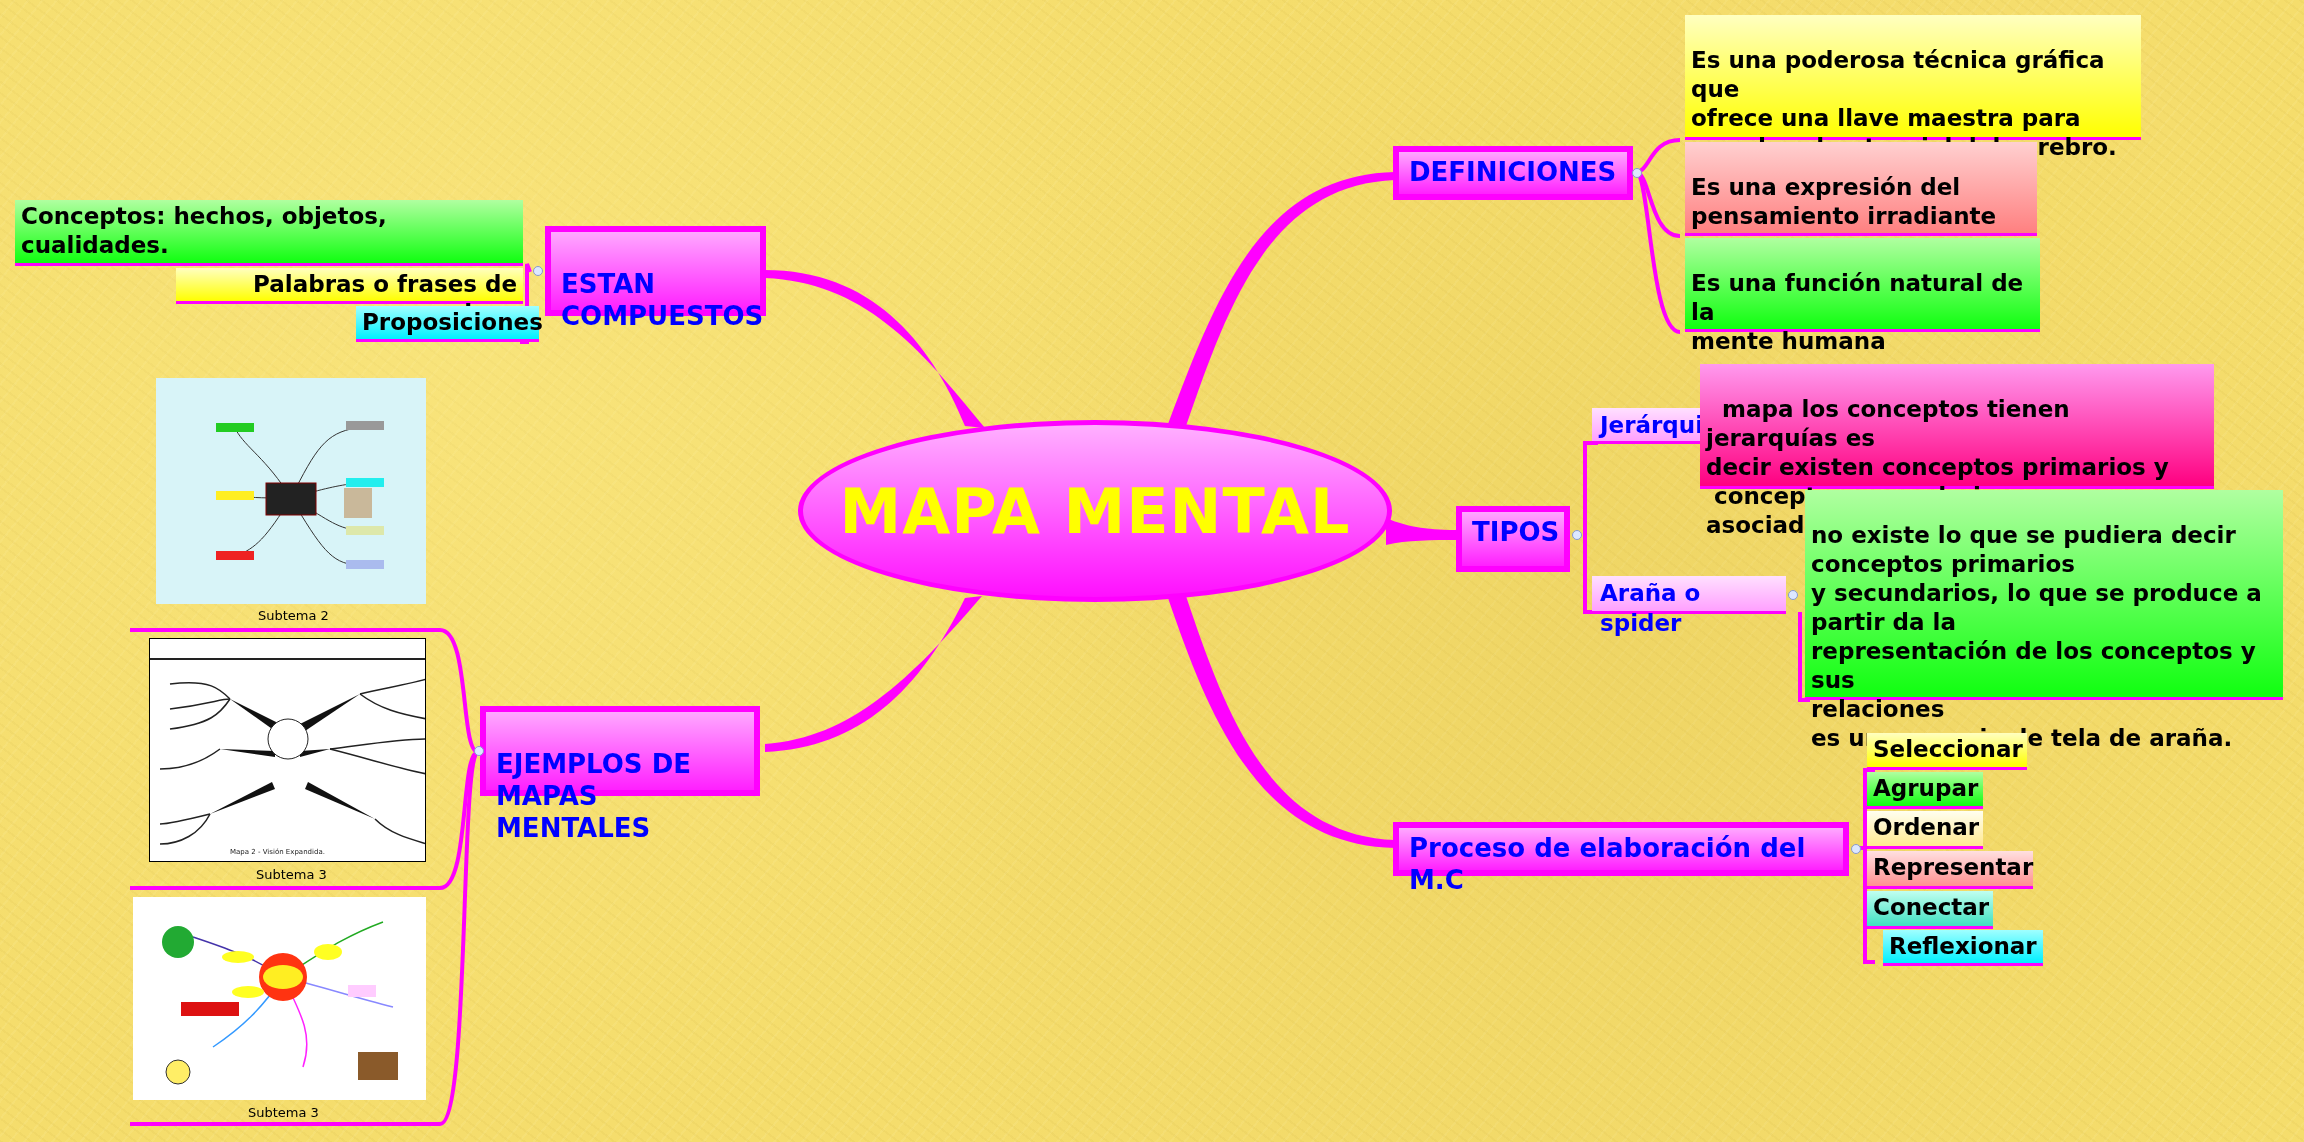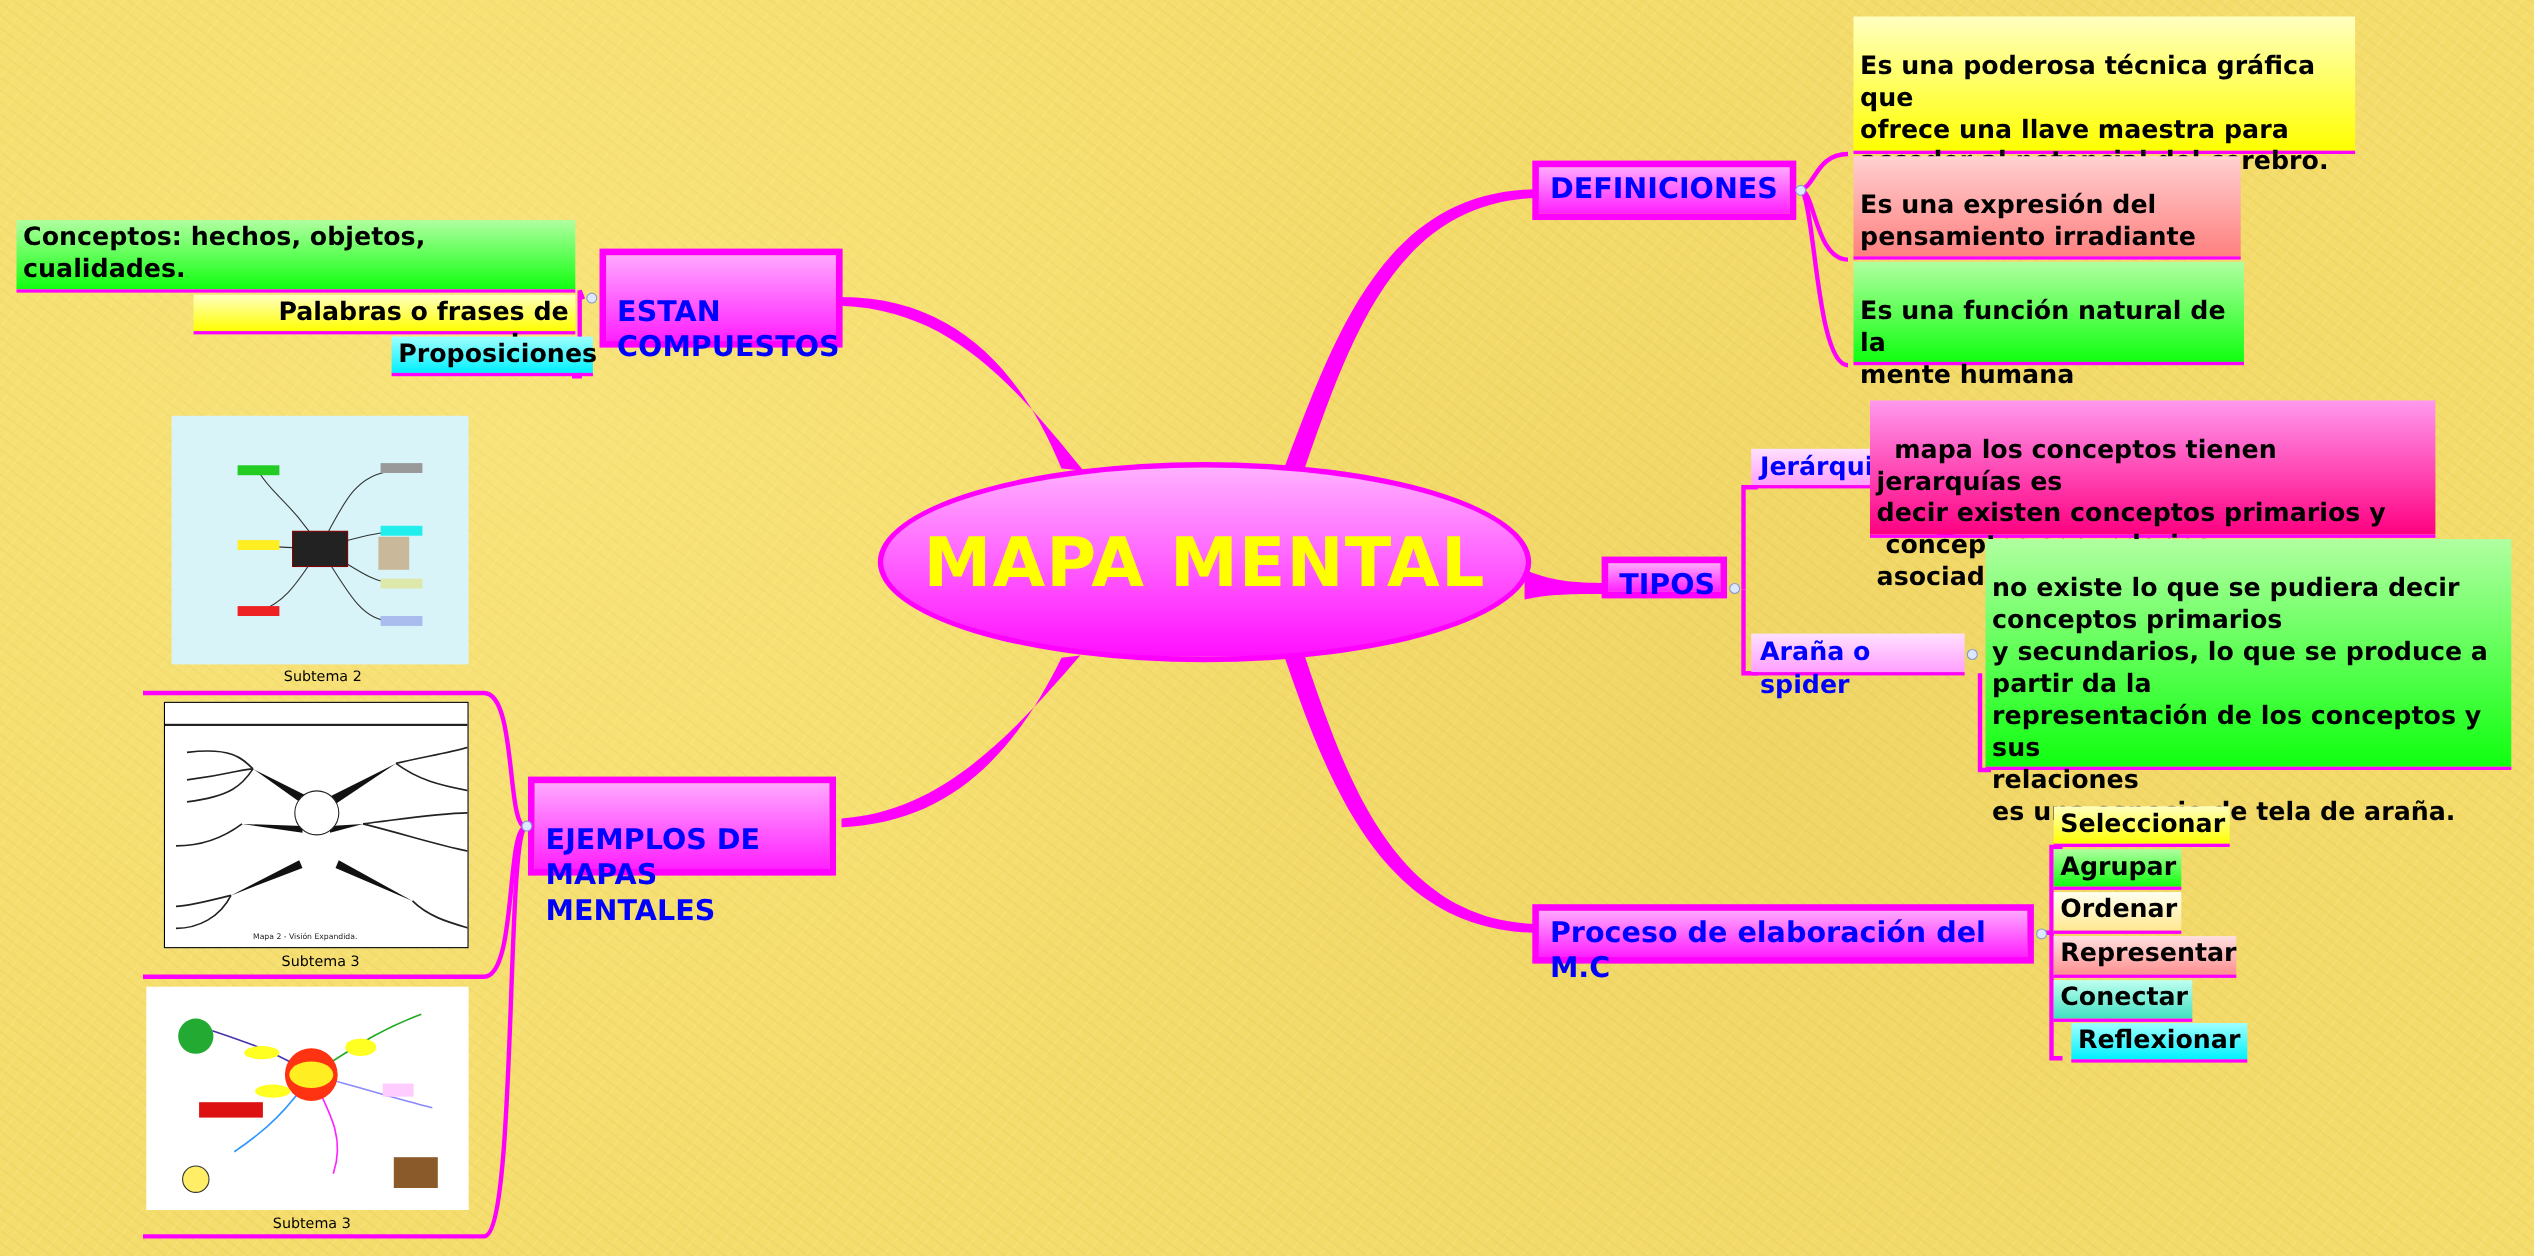--- a/index.html
+++ b/index.html
@@ -105,21 +105,21 @@
 </div>
 <div class="node leaf g-pink" style="left:1685px; top:142px; width:352px; height:94px; white-space:pre-line;">
   <span>Es una expresión del
 pensamiento irradiante</span>
 </div>
 <div class="node leaf g-green" style="left:1685px; top:238px; width:355px; height:94px; white-space:pre-line;">
   <span>Es una función natural de la
 mente humana</span>
 </div>
 
-<div class="node main" style="left:1456px; top:506px; width:114px; height:38px;">
+<div class="node main" style="left:1456px; top:506px; width:114px; height:66px;">
   <span>TIPOS</span>
 </div>
 <div class="collapse" style="left:1572px; top:530px;"></div>
 
 <div class="node sub" style="left:1592px; top:408px; width:156px; height:36px;">
   <span>Jerárquico:</span>
 </div>
 <div class="collapse" style="left:1750px; top:421px;"></div>
 <div class="node leaf g-magenta" style="left:1700px; top:364px; width:514px; height:125px; white-space:pre-wrap;">
   <span>mapa los conceptos tienen jerarquías es

